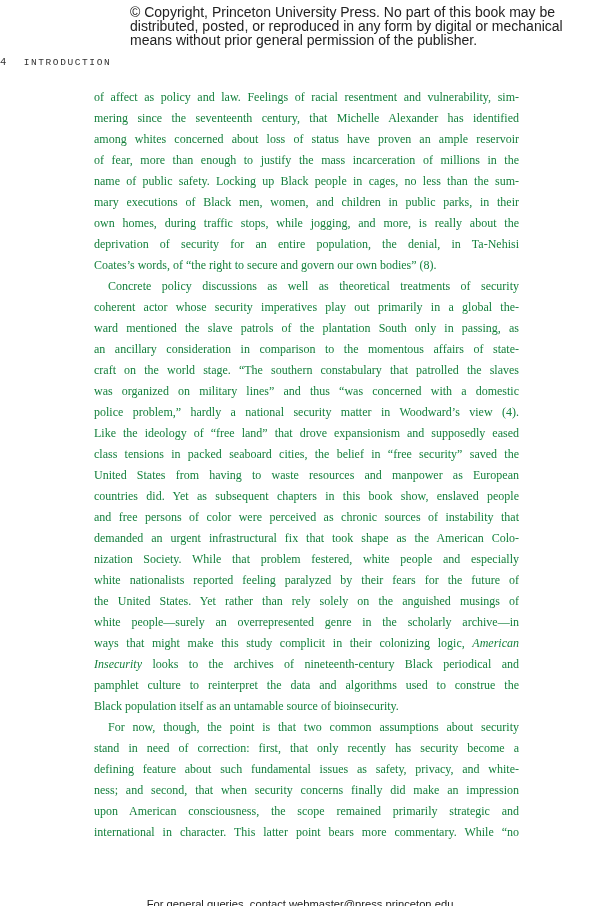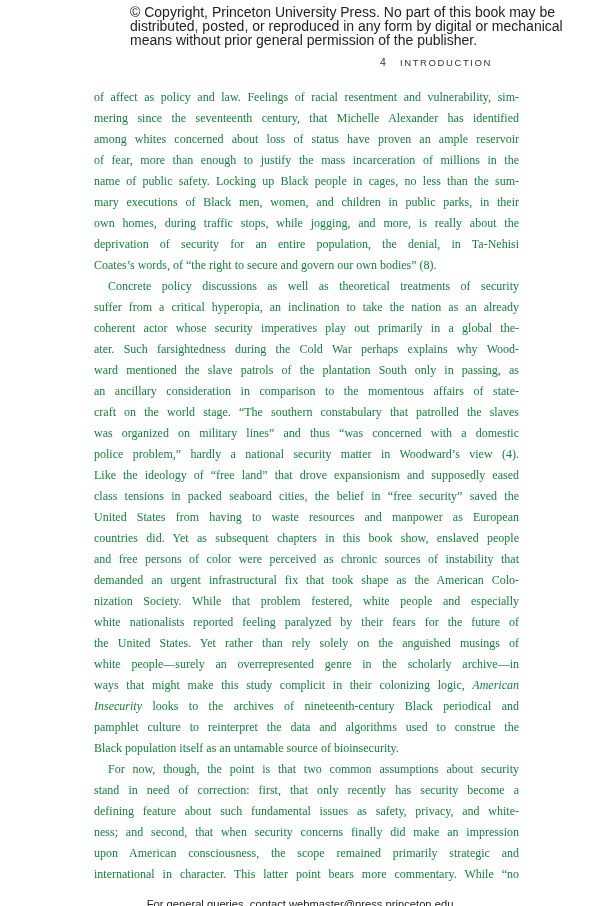--- a/index.html
+++ b/index.html
@@ -23,22 +23,22 @@
       font-size: 14px;
       line-height: 14px;
       color: #222;
     }
     .copyright div { white-space: nowrap; }
     .running-head {
       position: absolute;
       left: 0;
       width: 492px;
       top: 56px;
-      text-align: right;
-      font-family: Liberation Sans, sans-serif;
+      text-align: left;
+      font-family: Liberation Mono, monospace;
       font-size: 9.5px;
       letter-spacing: 1.6px;
       color: #333;
     }
     .running-head .pgnum { margin-right: 10px; letter-spacing: 0; font-size: 10.5px; }
     .body-text {
       position: absolute;
       left: 94px;
       top: 87px;
       width: 425px;
@@ -90,23 +90,21 @@
   <span class="line">of affect as policy and law. Feelings of racial resentment and vulnerability, sim-</span>
   <span class="line">mering since the seventeenth century, that Michelle Alexander has identified</span>
   <span class="line">among whites concerned about loss of status have proven an ample reservoir</span>
   <span class="line">of fear, more than enough to justify the mass incarceration of millions in the</span>
   <span class="line">name of public safety. Locking up Black people in cages, no less than the sum-</span>
   <span class="line">mary executions of Black men, women, and children in public parks, in their</span>
   <span class="line">own homes, during traffic stops, while jogging, and more, is really about the</span>
   <span class="line">deprivation of security for an entire population, the denial, in Ta-Nehisi</span>
   <span class="line last">Coates’s words, of “the right to secure and govern our own bodies” (8).</span>
   <span class="line indent">Concrete policy discussions as well as theoretical treatments of security</span>
-  <span class="line">suffer from a critical hyperopia, an inclination to take the nation as an already</span>
   <span class="line">coherent actor whose security imperatives play out primarily in a global the-</span>
-  <span class="line">ater. Such farsightedness during the Cold War perhaps explains why Wood-</span>
   <span class="line">ward mentioned the slave patrols of the plantation South only in passing, as</span>
   <span class="line">an ancillary consideration in comparison to the momentous affairs of state-</span>
   <span class="line">craft on the world stage. “The southern constabulary that patrolled the slaves</span>
   <span class="line">was organized on military lines” and thus “was concerned with a domestic</span>
   <span class="line">police problem,” hardly a national security matter in Woodward’s view (4).</span>
   <span class="line">Like the ideology of “free land” that drove expansionism and supposedly eased</span>
   <span class="line">class tensions in packed seaboard cities, the belief in “free security” saved the</span>
   <span class="line">United States from having to waste resources and manpower as European</span>
   <span class="line">countries did. Yet as subsequent chapters in this book show, enslaved people</span>
   <span class="line">and free persons of color were perceived as chronic sources of instability that</span>

